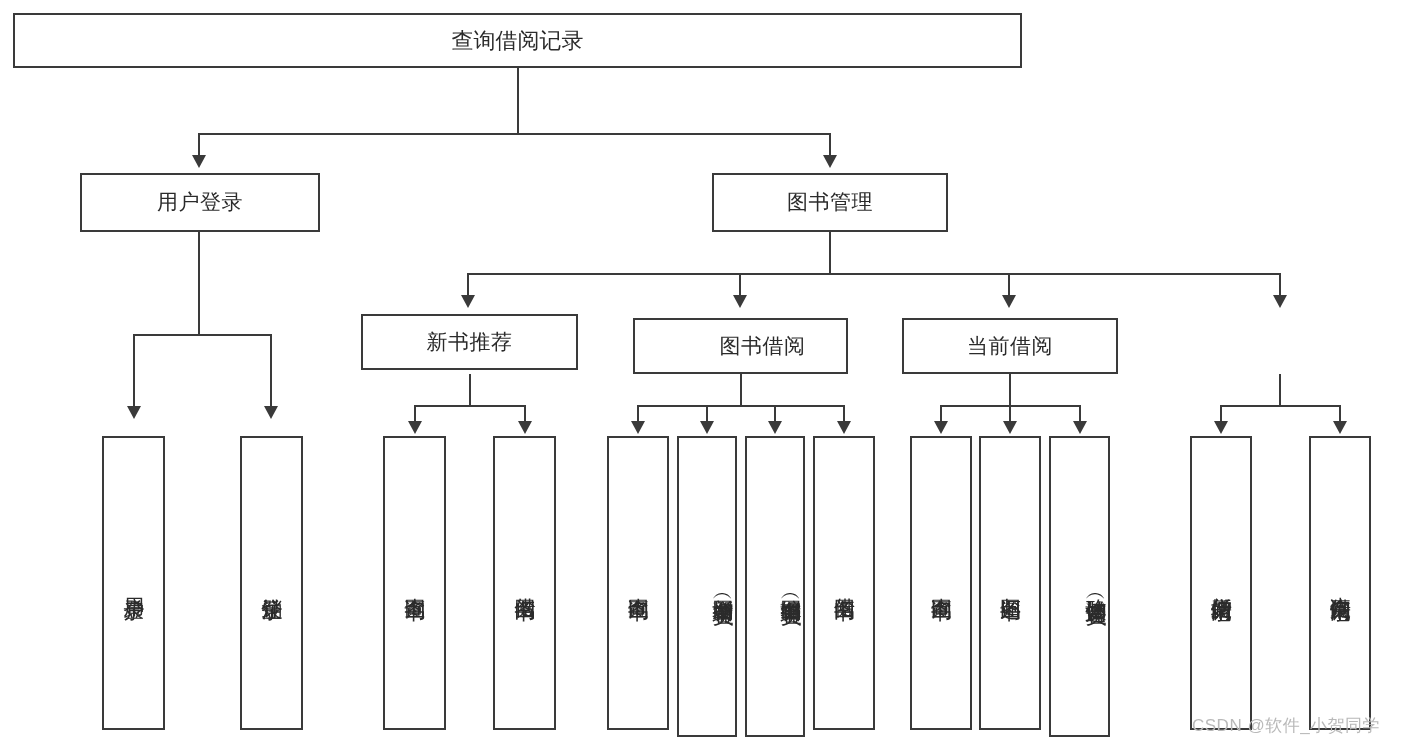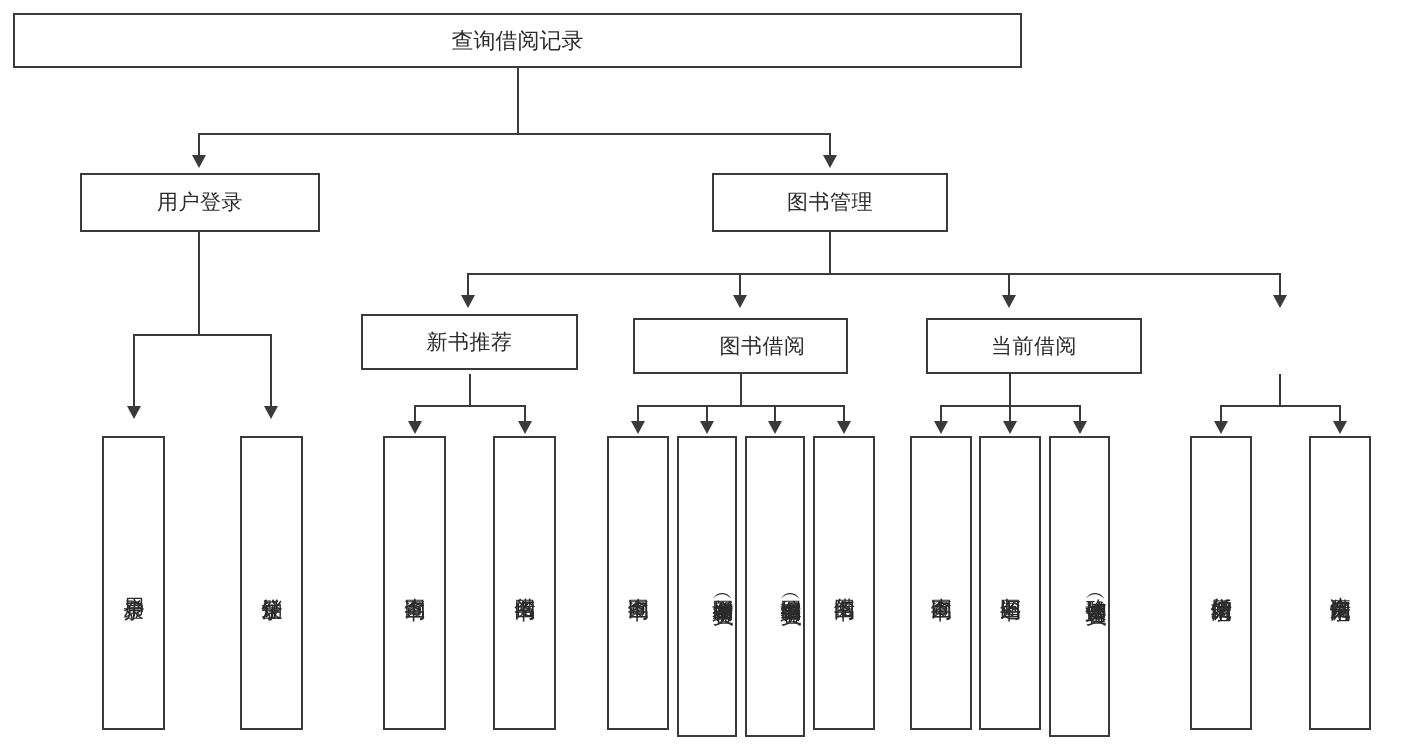--- a/index.html
+++ b/index.html
@@ -119,21 +119,21 @@
   <div class="arrow" style="left:1002px; top:295px;"></div>
   <div class="edge v" style="left:1279px; top:273px; width:2px; height:24px;"></div>
   <div class="arrow" style="left:1273px; top:295px;"></div>
 
   <div class="node h" style="left:361px; top:314px; width:217px; height:56px;text-align:right;">
     <span>新书推荐</span>
   </div>
   <div class="node h" style="left:633px; top:318px; width:215px; height:56px;padding-left:44px;">
     <span>图书借阅</span>
   </div>
-  <div class="node h" style="left:902px; top:318px; width:216px; height:56px;margin-left:24px;">
+  <div class="node h" style="left:902px; top:318px; width:216px; height:56px;">
     <span>当前借阅</span>
   </div>
 
   <div class="edge v" style="left:469px; top:374px; width:2px; height:32px;"></div>
   <div class="edge h" style="left:414px; top:405px; width:111px; height:2px;"></div>
   <div class="edge v" style="left:414px; top:405px; width:2px; height:18px;"></div>
   <div class="arrow" style="left:408px; top:421px;"></div>
   <div class="edge v" style="left:524px; top:405px; width:2px; height:18px;"></div>
   <div class="arrow" style="left:518px; top:421px;"></div>
 
@@ -201,14 +201,15 @@
     <span class="vtext">确认归还（管理员）</span>
   </div>
 
   <div class="node v centered" style="left:1190px; top:436px; width:62px; height:294px;">
     <span class="vtext">新增借阅记录</span>
   </div>
   <div class="node v centered" style="left:1309px; top:436px; width:62px; height:294px;">
     <span class="vtext">查询借阅记录</span>
   </div>
 
+  <div class="watermark" style="left:1192px; top:714px;">CSDN @软件_小贺同学</div>
 
 </div>
 
 </body></html>

